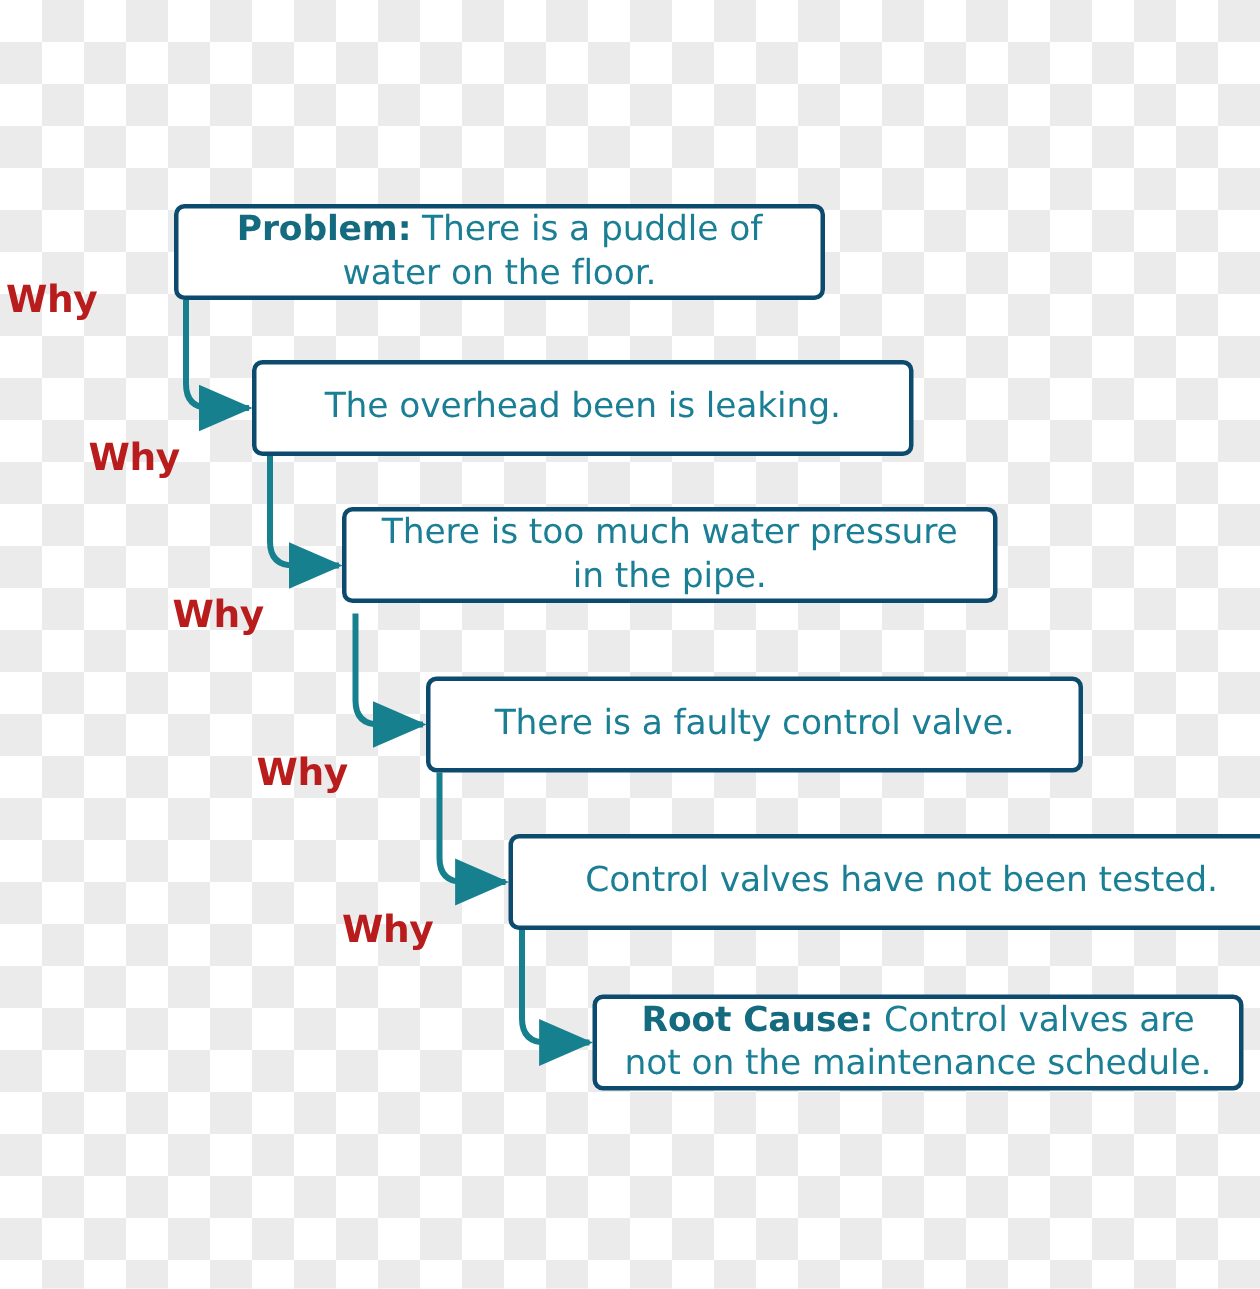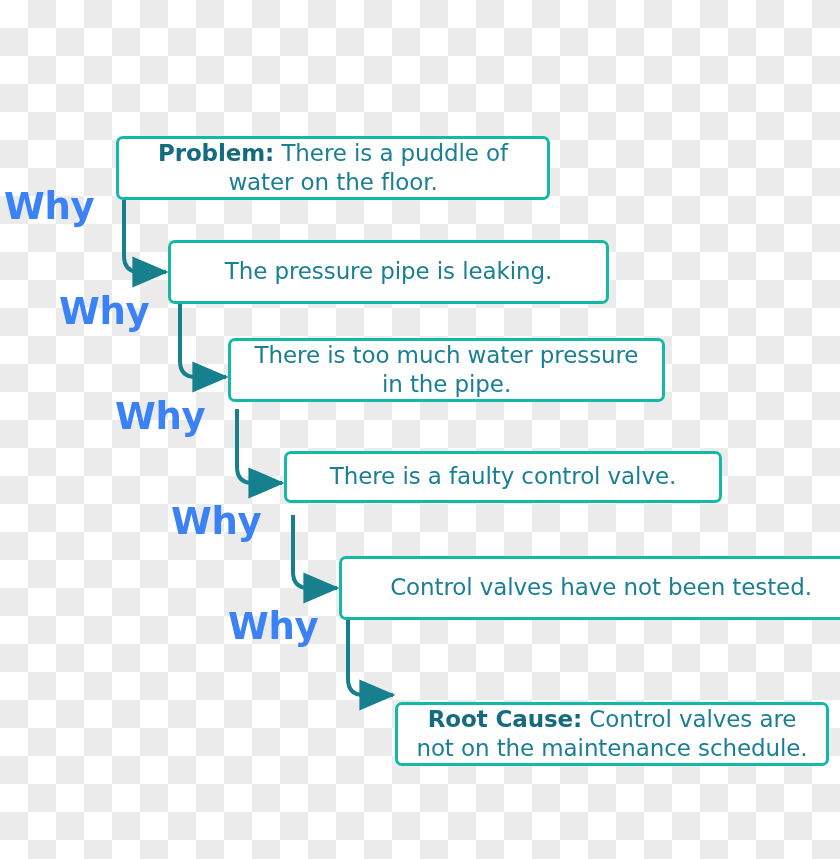--- a/index.html
+++ b/index.html
@@ -28,21 +28,21 @@
     left: 0;
     top: 0;
     width: 840px;
     height: 859px;
     pointer-events: none;
   }
   .node-box {
     position: absolute;
     box-sizing: border-box;
     background: #ffffff;
-    border: 3px solid #14b8a6;
+    border: 3px solid #0c4a6e;
     border-radius: 7px;
     display: flex;
     align-items: center;
     justify-content: center;
     text-align: center;
     color: #1a7f95;
     font-size: 23px;
     line-height: 1.27;
     padding: 4px 10px;
     letter-spacing: -0.1px;
@@ -50,23 +50,23 @@
   .node-text {
     display: block;
     width: 100%;
   }
   .node-text .lead {
     font-weight: bold;
     color: #146b80;
   }
   .why-label {
     position: absolute;
-    color: #3b82f6;
+    color: #b91c1c;
     font-weight: bold;
-    font-size: 37px;
+    font-size: 25px;
     letter-spacing: -0.3px;
     white-space: nowrap;
   }
 </style>
 </head>
 <body>
 
 <div id="canvas">
 
   <svg class="svg-layer" viewBox="0 0 840 859" xmlns="http://www.w3.org/2000/svg">
@@ -82,32 +82,32 @@
         <path d="M 293 515 L 293 572 Q 293 588 309 588 L 337 588" fill="none" stroke="#17808f" stroke-width="4" stroke-linecap="butt" marker-end="url(#arrowhead)"></path>
         <path d="M 348 620 L 348 679 Q 348 695 364 695 L 393 695" fill="none" stroke="#17808f" stroke-width="4" stroke-linecap="butt" marker-end="url(#arrowhead)"></path>
       </g>
   </svg>
 
   <div id="boxes">
       <div class="node-box" style="left: 116px; top: 136px; width: 434px; height: 64px;">
         <span class="node-text"><span class="lead">Problem:</span><span> There is a puddle of water on the floor.</span></span>
       </div>
       <div class="node-box" style="left: 168px; top: 240px; width: 441px; height: 64px;">
-        <span class="node-text"><span>The pressure pipe is leaking.</span></span>
+        <span class="node-text"><span>The overhead been is leaking.</span></span>
       </div>
       <div class="node-box" style="left: 228px; top: 338px; width: 437px; height: 64px;">
         <span class="node-text"><span>There is too much water pressure in the pipe.</span></span>
       </div>
-      <div class="node-box" style="left: 284px; top: 451px; width: 438px; height: 52px;">
+      <div class="node-box" style="left: 284px; top: 451px; width: 438px; height: 64px;">
         <span class="node-text"><span>There is a faulty control valve.</span></span>
       </div>
       <div class="node-box" style="left: 339px; top: 556px; width: 524px; height: 64px;">
         <span class="node-text"><span>Control valves have not been tested.</span></span>
       </div>
-      <div class="node-box" style="left: 395px; top: 702px; width: 434px; height: 64px;">
+      <div class="node-box" style="left: 395px; top: 663px; width: 434px; height: 64px;">
         <span class="node-text"><span class="lead">Root Cause:</span><span> Control valves are not on the maintenance schedule.</span></span>
       </div>
     </div>
   <div id="whys">
       <div class="why-label" style="left: 4px; top: 185px;">Why</div>
       <div class="why-label" style="left: 59px; top: 290px;">Why</div>
       <div class="why-label" style="left: 115px; top: 395px;">Why</div>
       <div class="why-label" style="left: 171px; top: 500px;">Why</div>
       <div class="why-label" style="left: 228px; top: 605px;">Why</div>
     </div>

